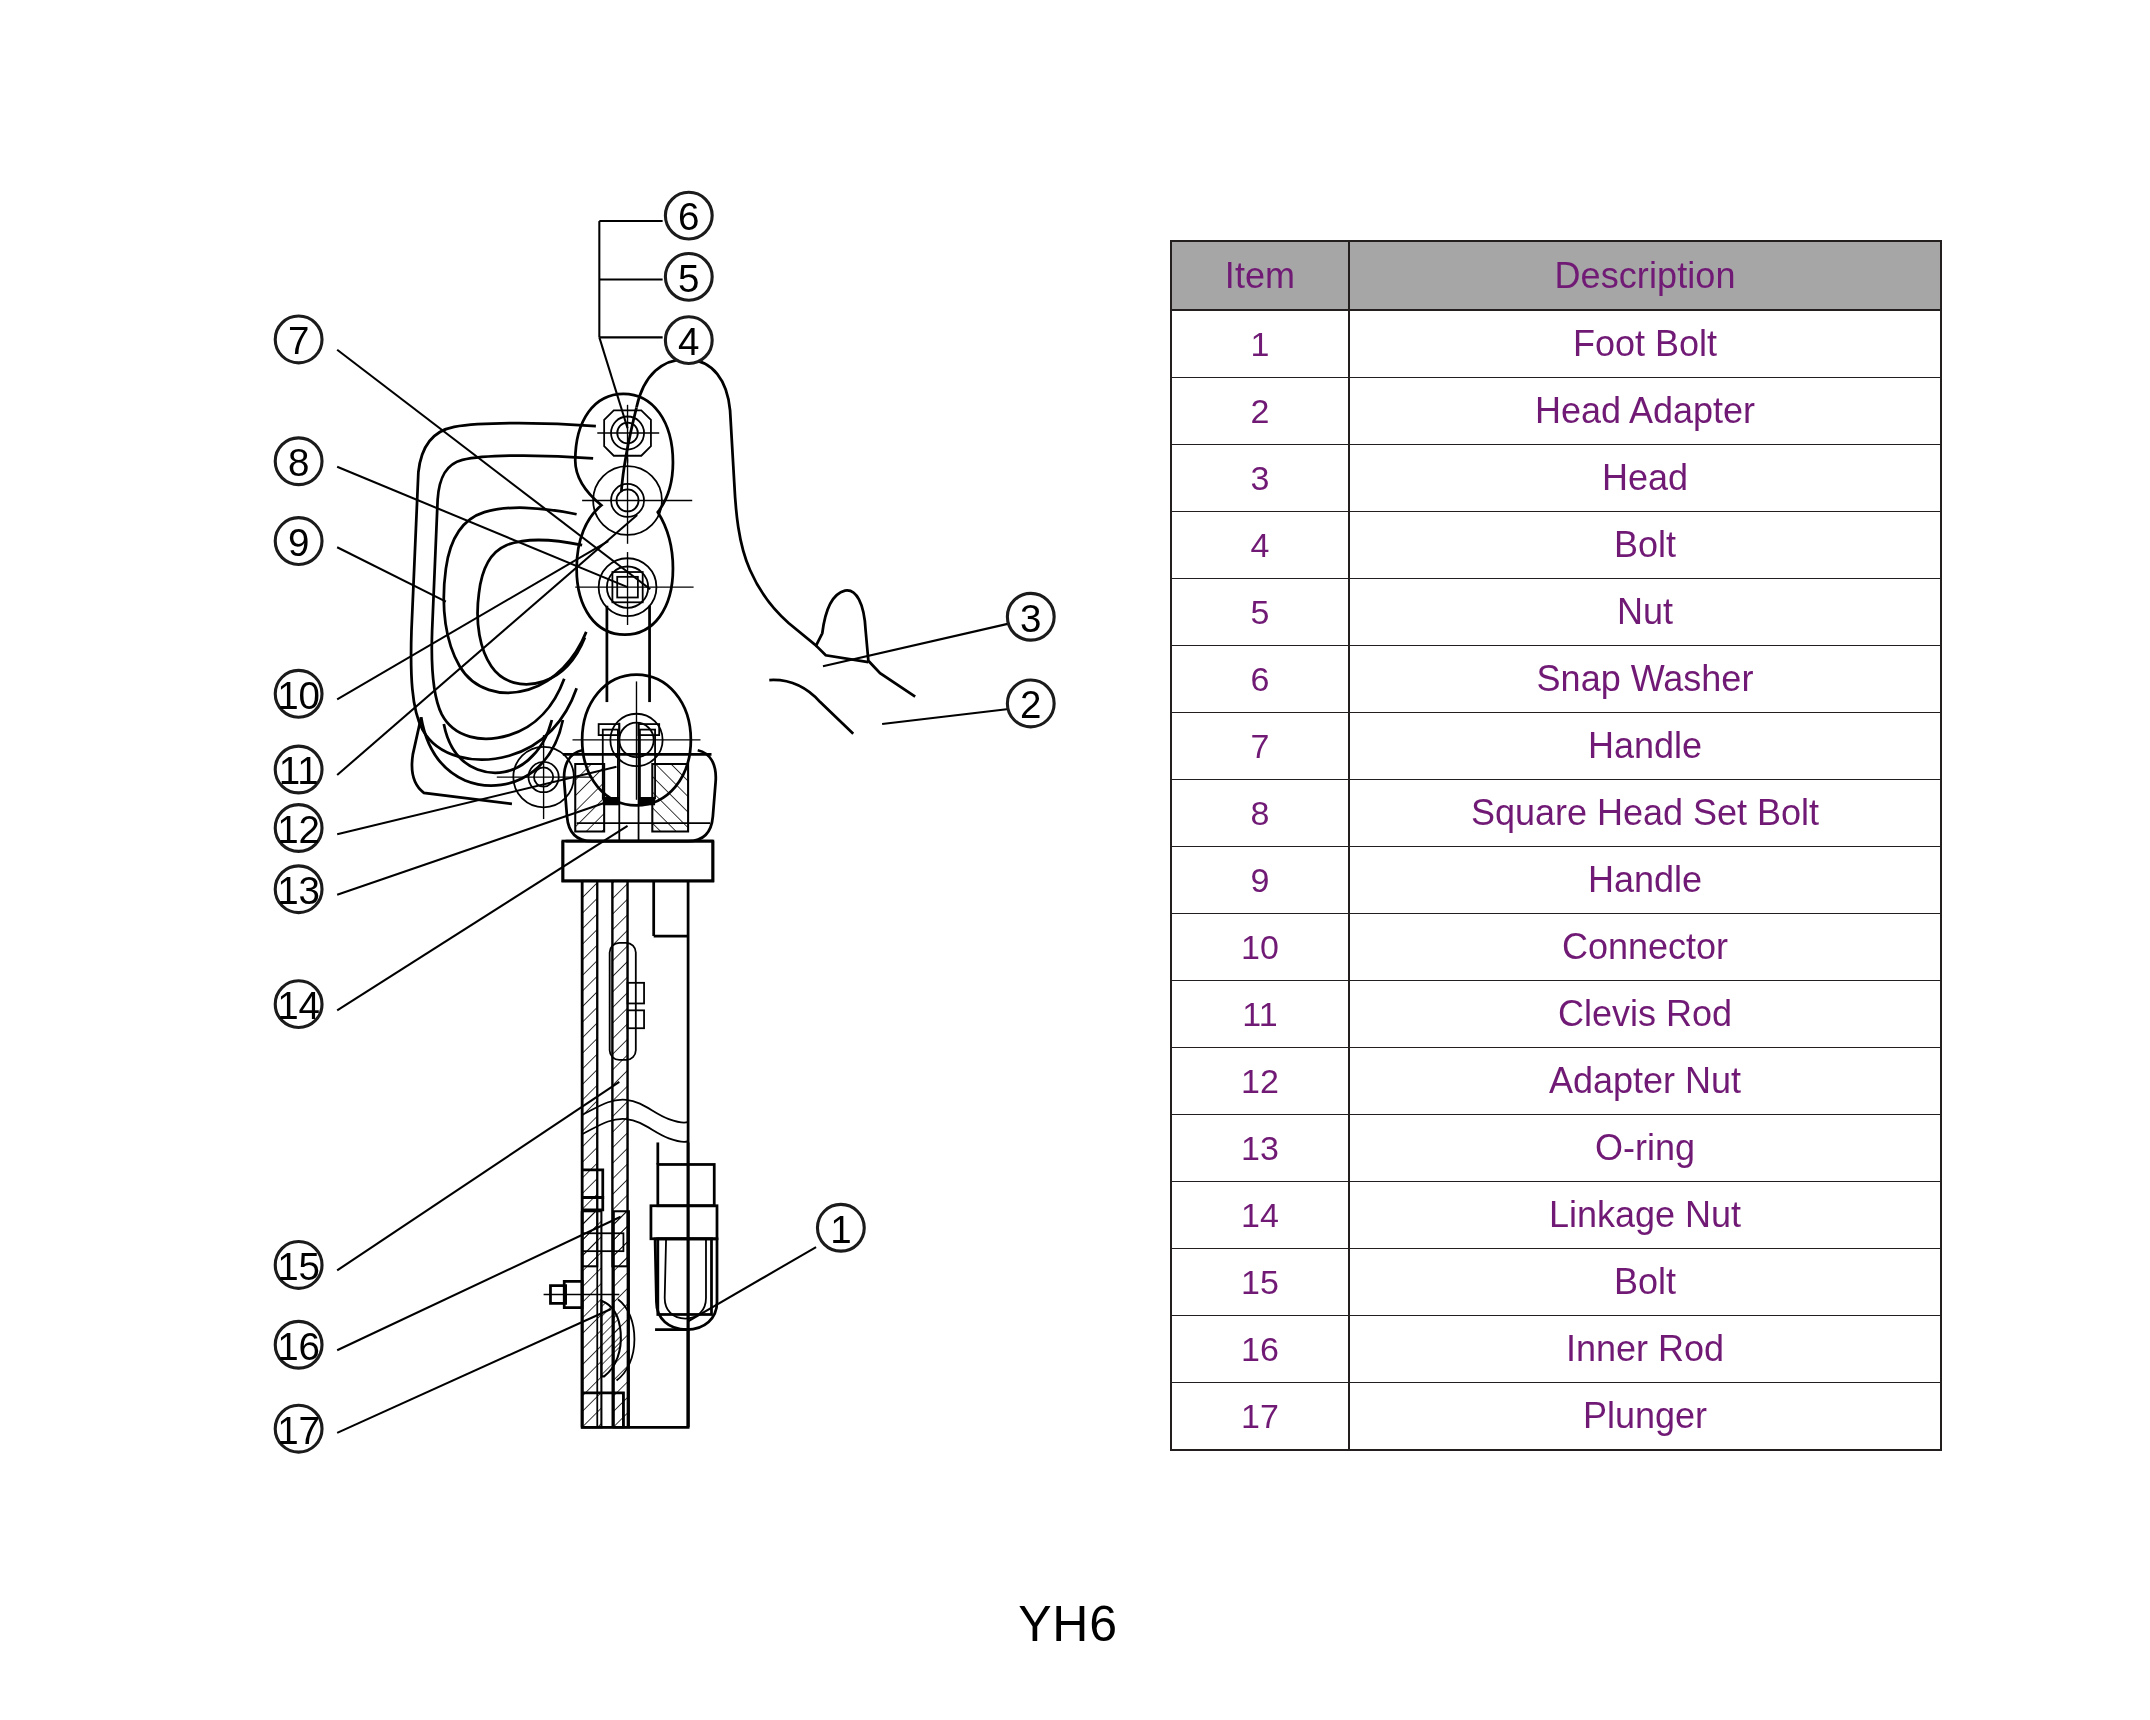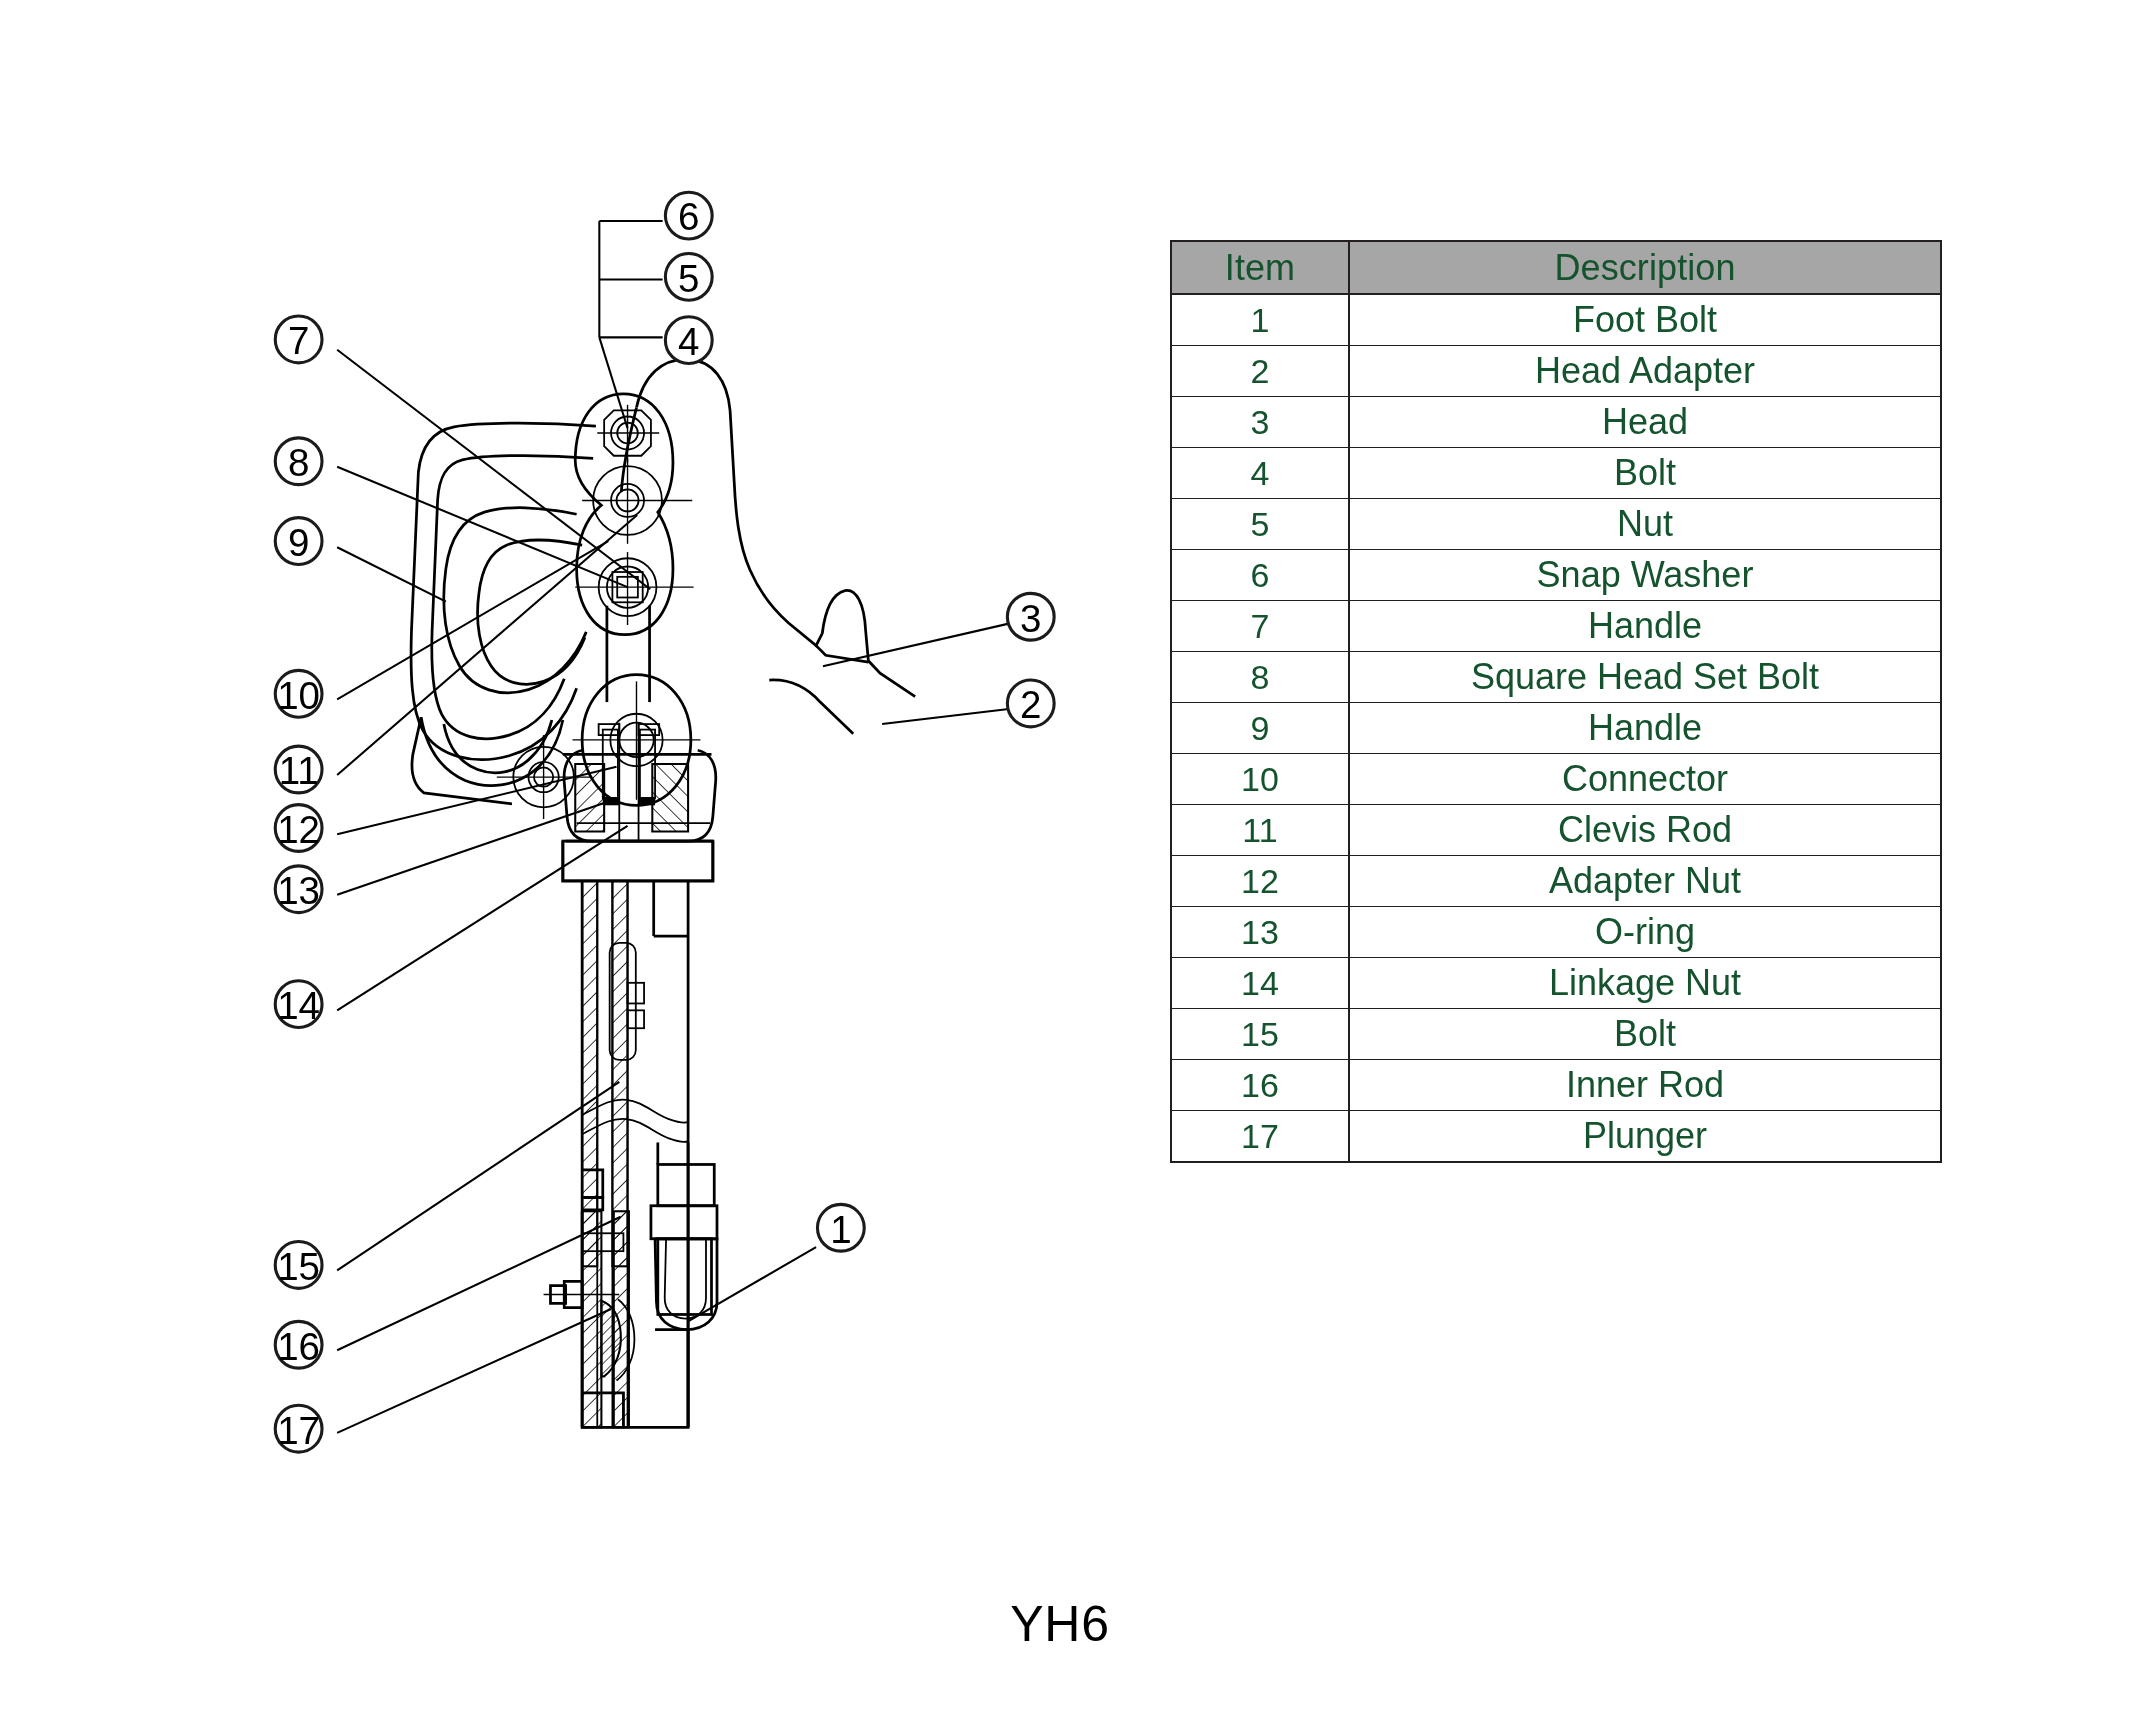--- a/index.html
+++ b/index.html
@@ -49,22 +49,22 @@
   }
   table#parts-table col.c-item { width: 178px; }
   table#parts-table col.c-desc { width: 592px; }
 
   table#parts-table th,
   table#parts-table td {
     border: 2.1px solid #231f1e;
     text-align: center;
     vertical-align: middle;
     font-family: "Liberation Sans", sans-serif;
-    color: #14532d;
-    padding: 0;
+    color: #701a75;
+    padding: 8px;
   }
   table#parts-table thead th {
     background: #a6a6a6;
     height: 51px;
     font-size: 36px;
     font-weight: normal;
     letter-spacing: 0.1px;
   }
   table#parts-table tbody td {
     height: 50px;
@@ -74,21 +74,21 @@
     border-bottom-width: 1.4px;
   }
   table#parts-table tbody tr td.item-cell { font-size: 34px; }
   table#parts-table {
     border: 2.8px solid #231f1e;
   }
 
   
   #sheet-title {
     position: absolute;
-    left: 0;
+    left: 8px;
     top: 1595px;
     width: 2120px;
     text-align: center;
     font-size: 50px;
     color: #000000;
     font-family: "Liberation Sans", sans-serif;
     letter-spacing: 0.7px;
   }
 
   

